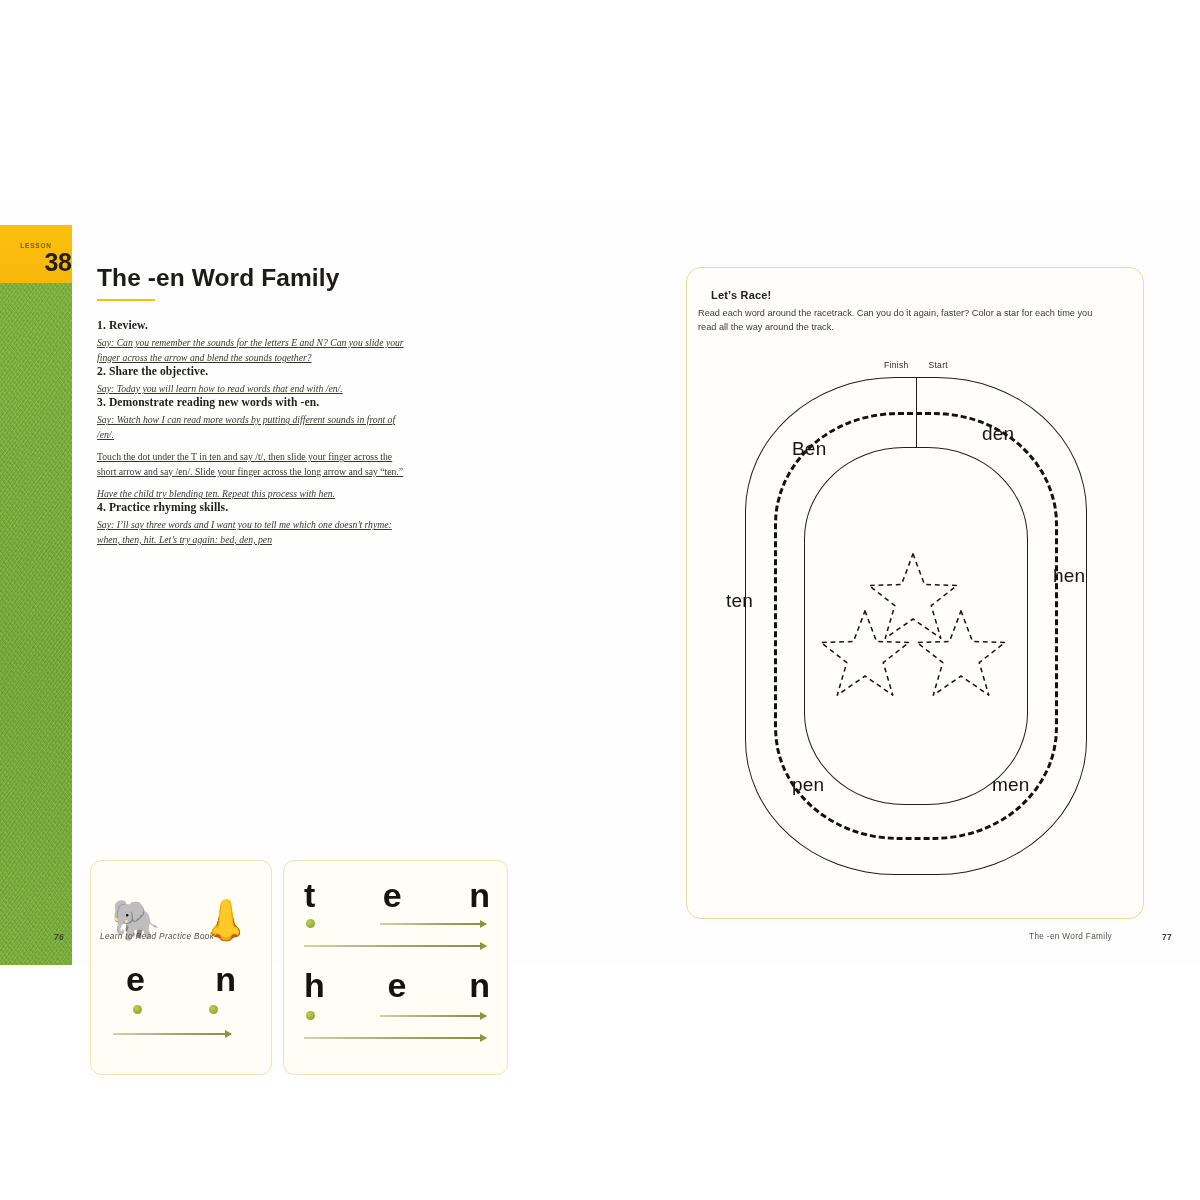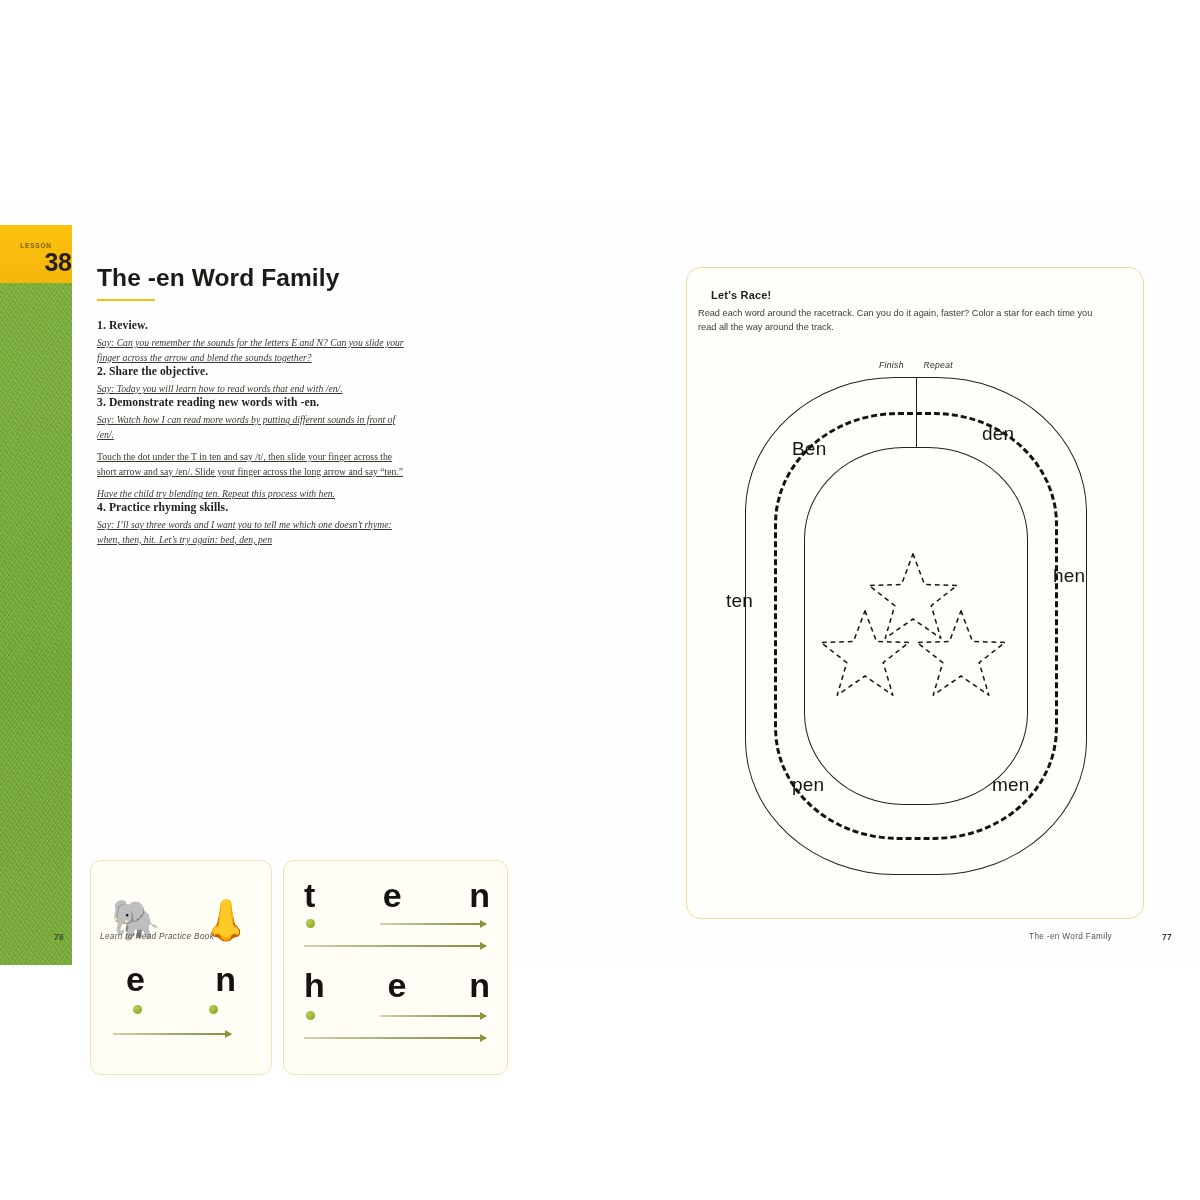--- a/index.html
+++ b/index.html
@@ -211,21 +211,21 @@
 
   .startfinish-labels {
     position: absolute;
     left: 0; top: 10px;
     width: 458px;
     text-align: center;
     font-size: 8.6px;
     color: #2e2c26;
     letter-spacing: 0.3px;
   }
-  .startfinish-labels span { display: inline-block; font-style: italic; }
+  .startfinish-labels span { display: inline-block; }
   .sf-finish { margin-right: 17px; }
 
   .oval-outer {
     position: absolute;
     left: 58px; top: 27px;
     width: 342px; height: 498px;
     border: 1.1px solid #22201c;
     border-radius: 150px / 135px;
   }
   .oval-inner {
@@ -404,21 +404,21 @@
 
     <div class="race-card">
 
       <div class="race-title">Let’s Race!</div>
       <div class="race-instr">Read each word around the racetrack. Can you do it again, faster? Color a star for each time you read all the way around the track.</div>
 
       <div class="track-wrap">
 
         <div class="startfinish-labels">
           <span class="sf-finish">Finish</span>
-          <span>Repeat</span>
+          <span>Start</span>
         </div>
 
         <div class="oval-outer"></div>
         <div class="oval-dash"></div>
         <div class="oval-inner"></div>
         <div class="start-line"></div>
 
         <div class="track-word w-ben">Ben</div>
         <div class="track-word w-den">den</div>
         <div class="track-word w-hen">hen</div>

